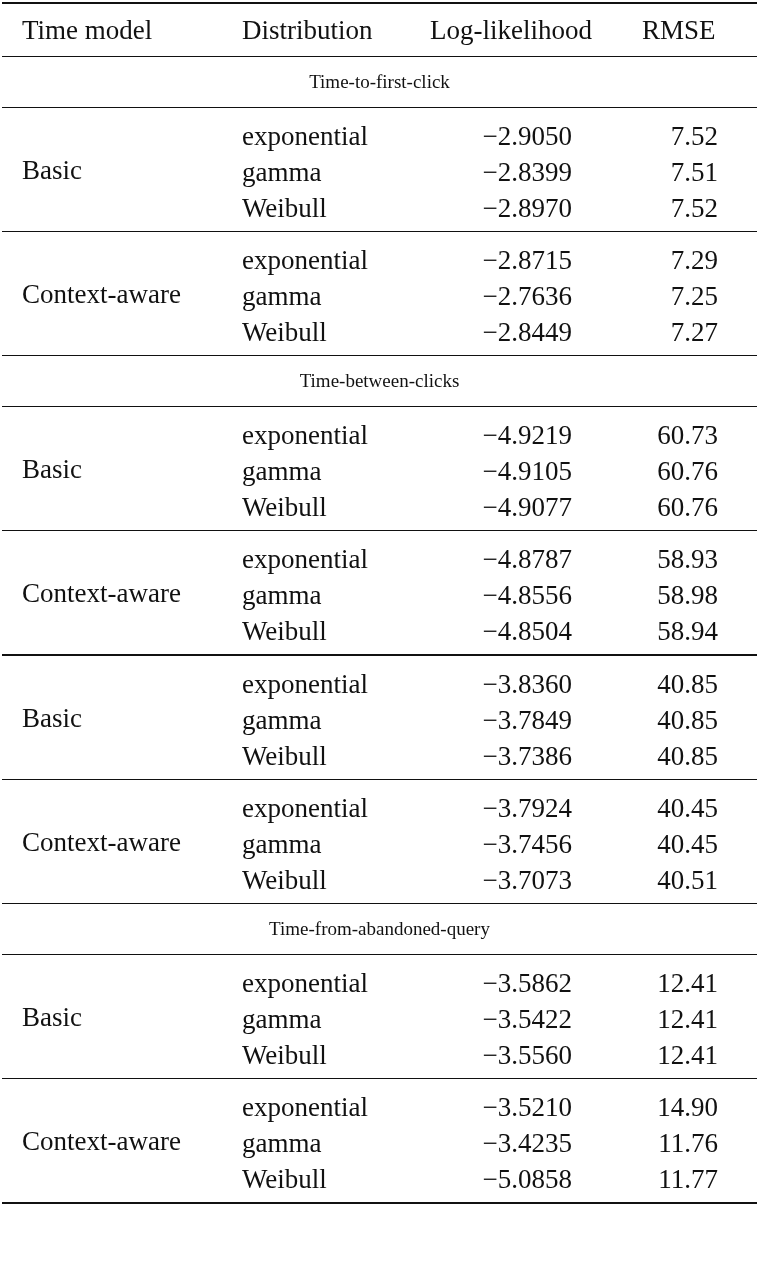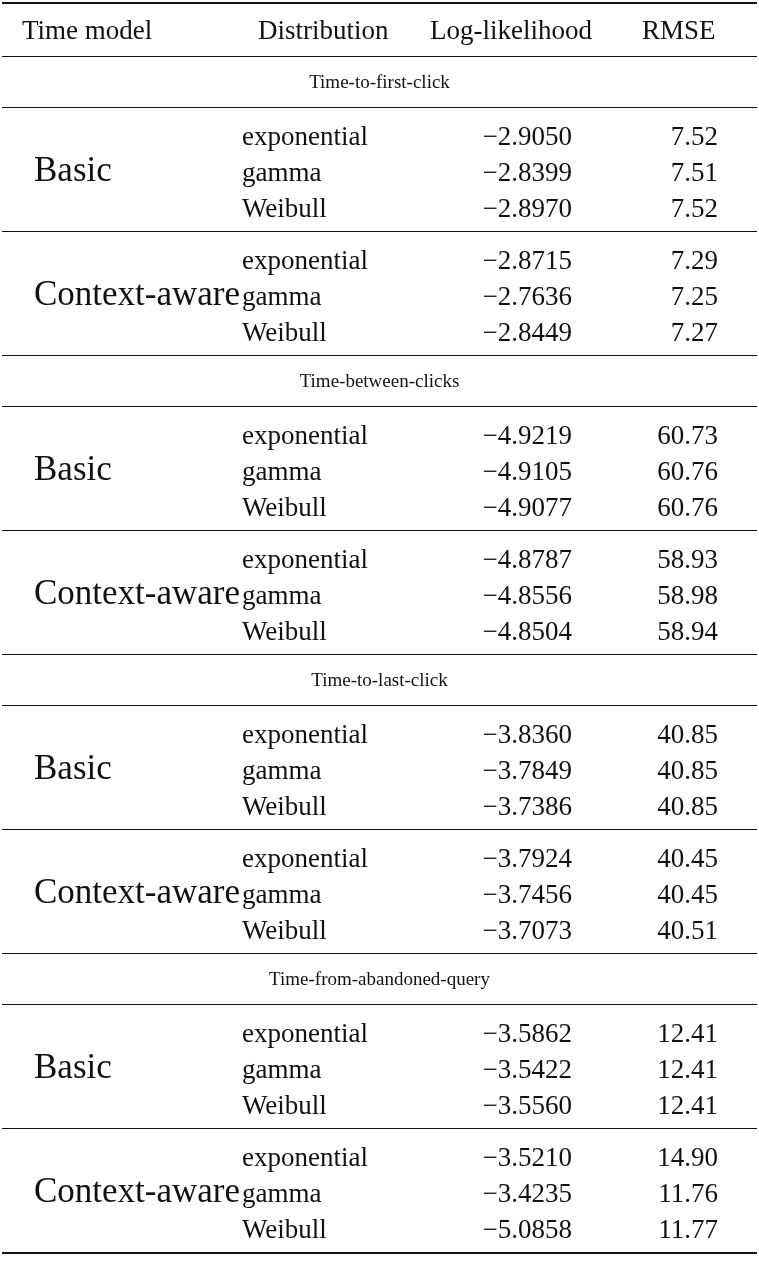--- a/index.html
+++ b/index.html
@@ -3,30 +3,30 @@
 <meta charset="utf-8">
 <style>
   html, body { margin: 0; padding: 0; background: #ffffff; }
   body { width: 759px; height: 1266px; position: relative; overflow: hidden;
          font-family: "Liberation Serif", "DejaVu Serif", serif; color: #111; }
   .tbl { position: absolute; left: 2px; top: 2px; width: 755px; }
   .rule { height: 0; border-top: 1.5px solid #111; }
   .rule.thick { border-top-width: 2.5px; }
   .hdr { height: 52px; display: flex; align-items: center; font-size: 27px; }
   .c1 { position: absolute; left: 20px; }
-  .c2 { position: absolute; left: 256px; }
+  .c2 { position: absolute; left: 240px; }
   .c3 { position: absolute; left: 428px; }
   .c4 { position: absolute; left: 640px; }
   .row { position: relative; text-align: right; }
   .hdr .cell { position: absolute; top: 50%; transform: translateY(-50%); }
   .section-title { height: 50px; display: flex; align-items: center; justify-content: center;
                    font-size: 19px; }
   .group { position: relative; height: 123px; }
-  .group .model { position: absolute; left: 32px; top: 50%; transform: translateY(-50%);
-                  font-size: 35px; }
+  .group .model { position: absolute; left: 20px; top: 50%; transform: translateY(-50%);
+                  font-size: 27px; }
   .group .lines { position: absolute; top: 10px; left: 0; right: 8px; }
   .line { position: relative; height: 36px; font-size: 27px; }
   .line .dist { position: absolute; left: 240px; top: 0; line-height: 36px; }
   .line .ll { position: absolute; right: 177px; top: 0; line-height: 36px; text-align: right; }
   .line .rmse { position: absolute; right: 31px; top: 0; line-height: 36px; text-align: left; }
 </style>
 </head>
 <body>
 
 <div class="tbl">
@@ -121,21 +121,20 @@
             <span class="rmse">58.98</span>
           </div>
           <div class="line">
             <span class="dist">Weibull</span>
             <span class="ll">−4.8504</span>
             <span class="rmse">58.94</span>
           </div>
         </div>
       </div>
       <div class="rule"></div>
-      <div class="section-title">Time-to-last-click</div>
       <div class="rule"></div>
       <div class="group">
         <span class="model">Basic</span>
         <div class="lines">
           <div class="line">
             <span class="dist">exponential</span>
             <span class="ll">−3.8360</span>
             <span class="rmse">40.85</span>
           </div>
           <div class="line">

